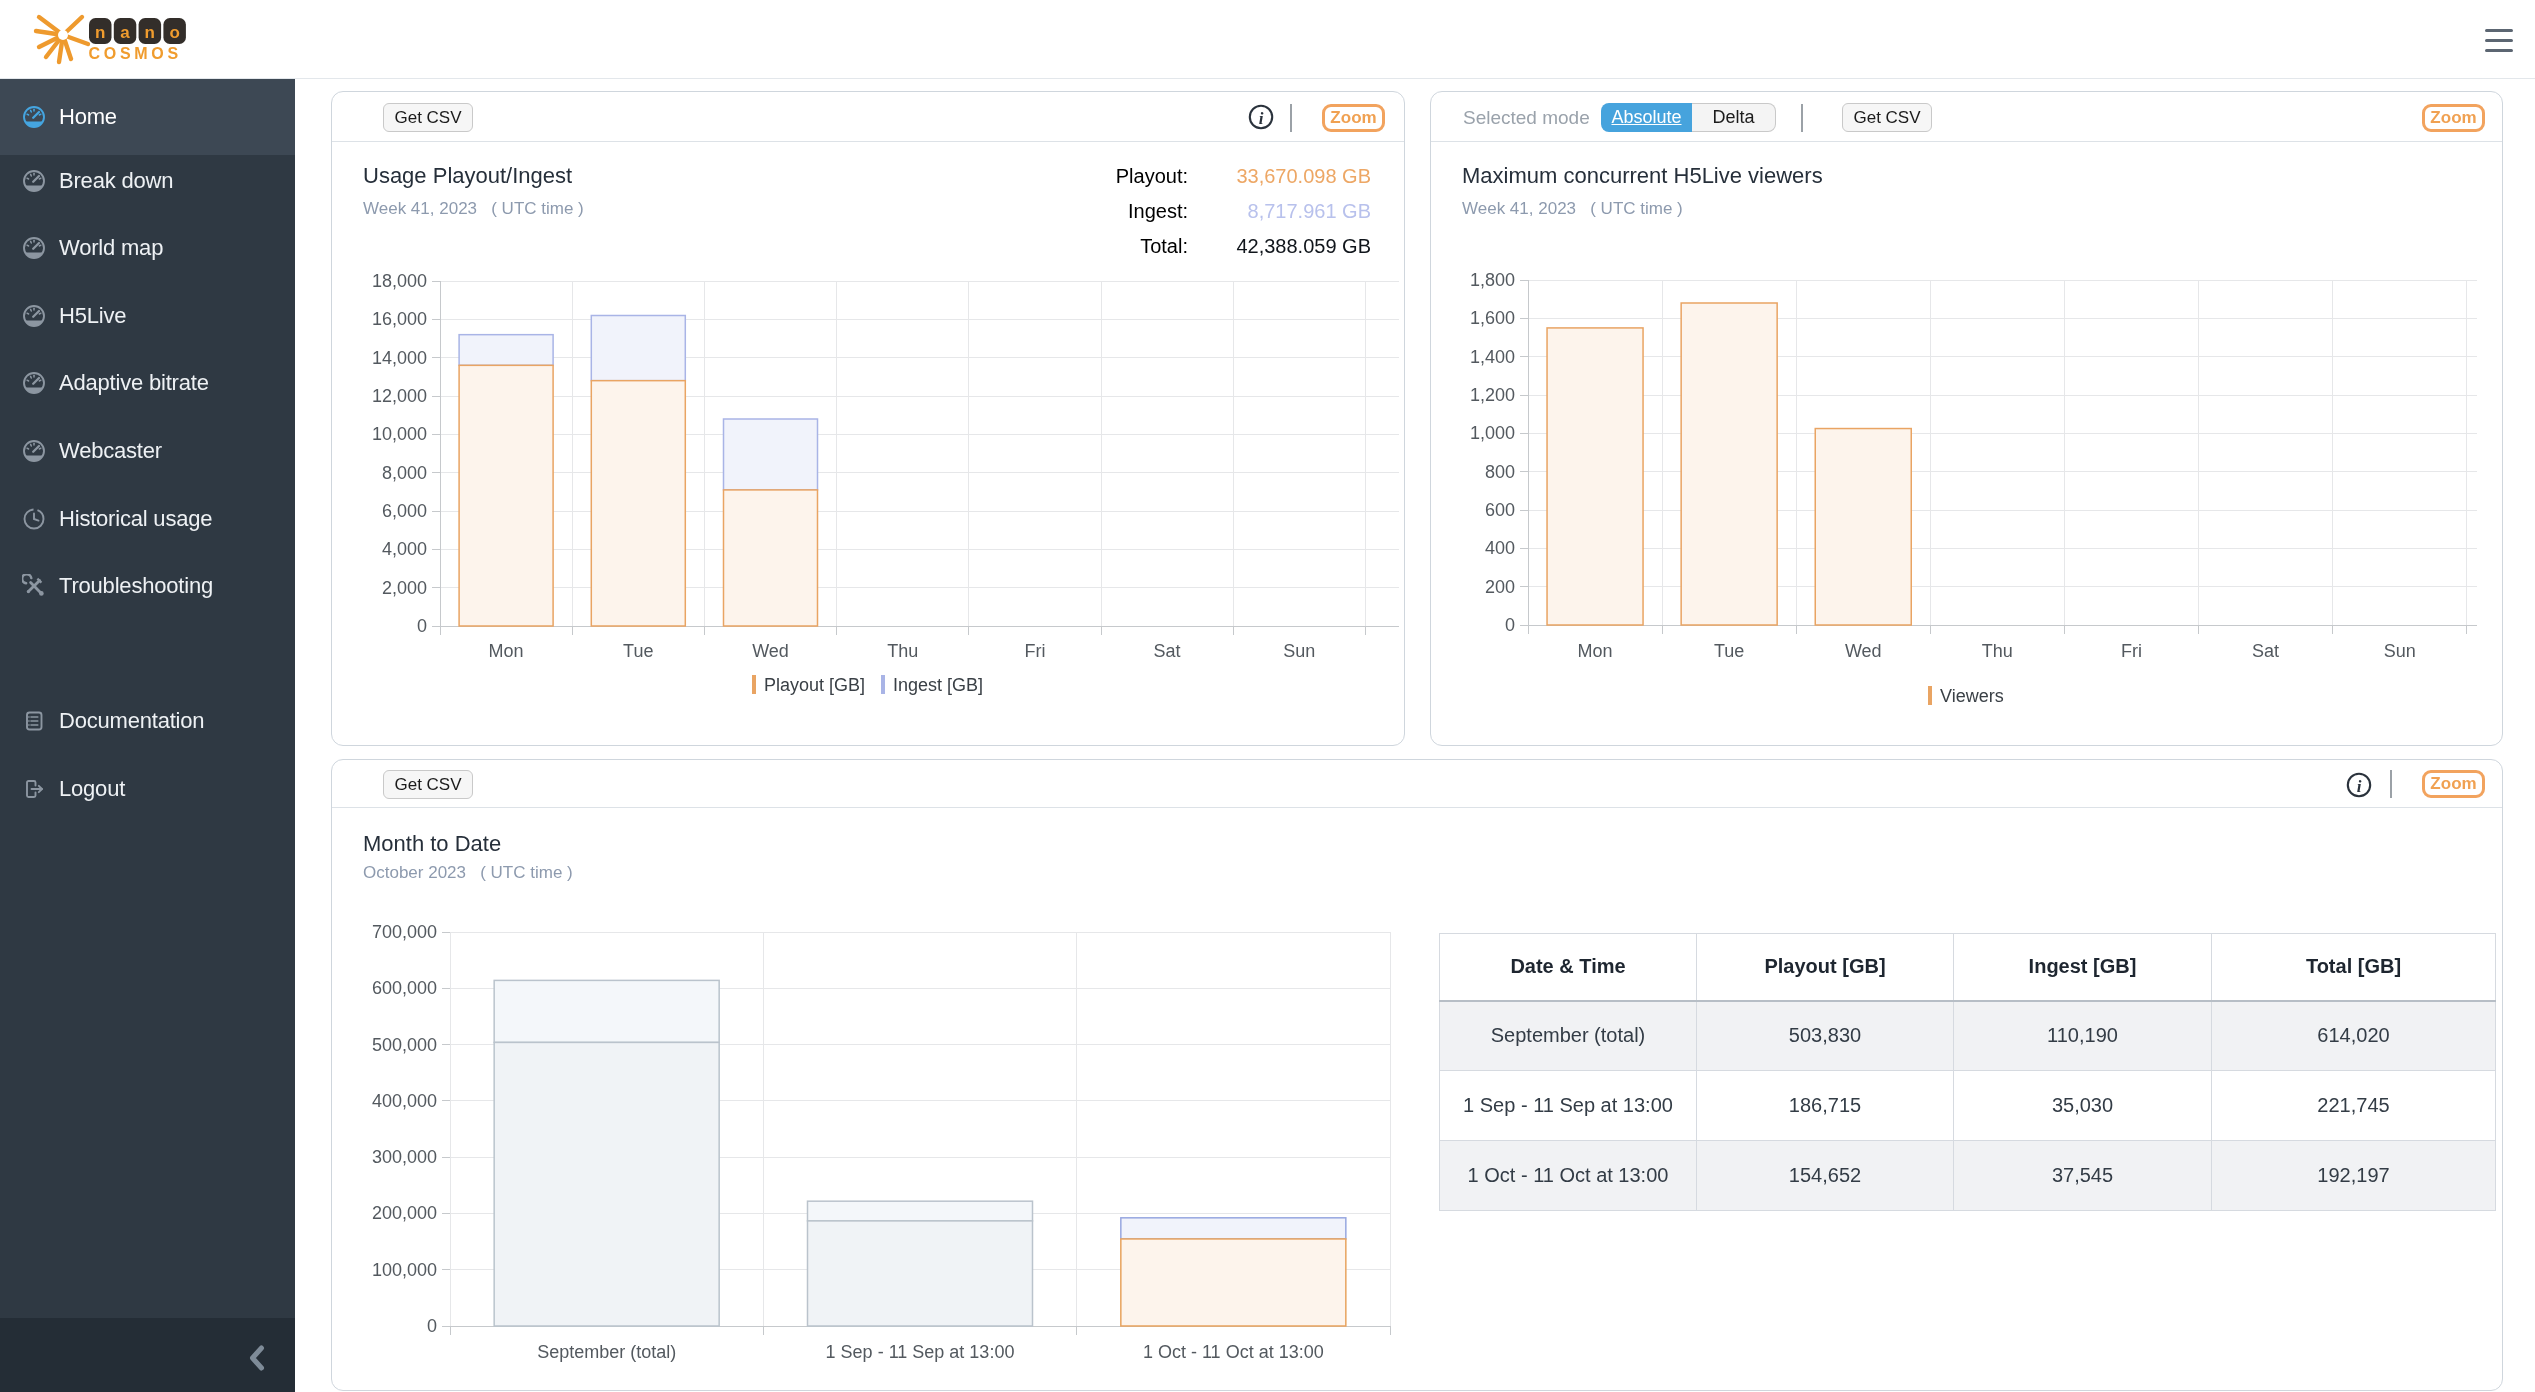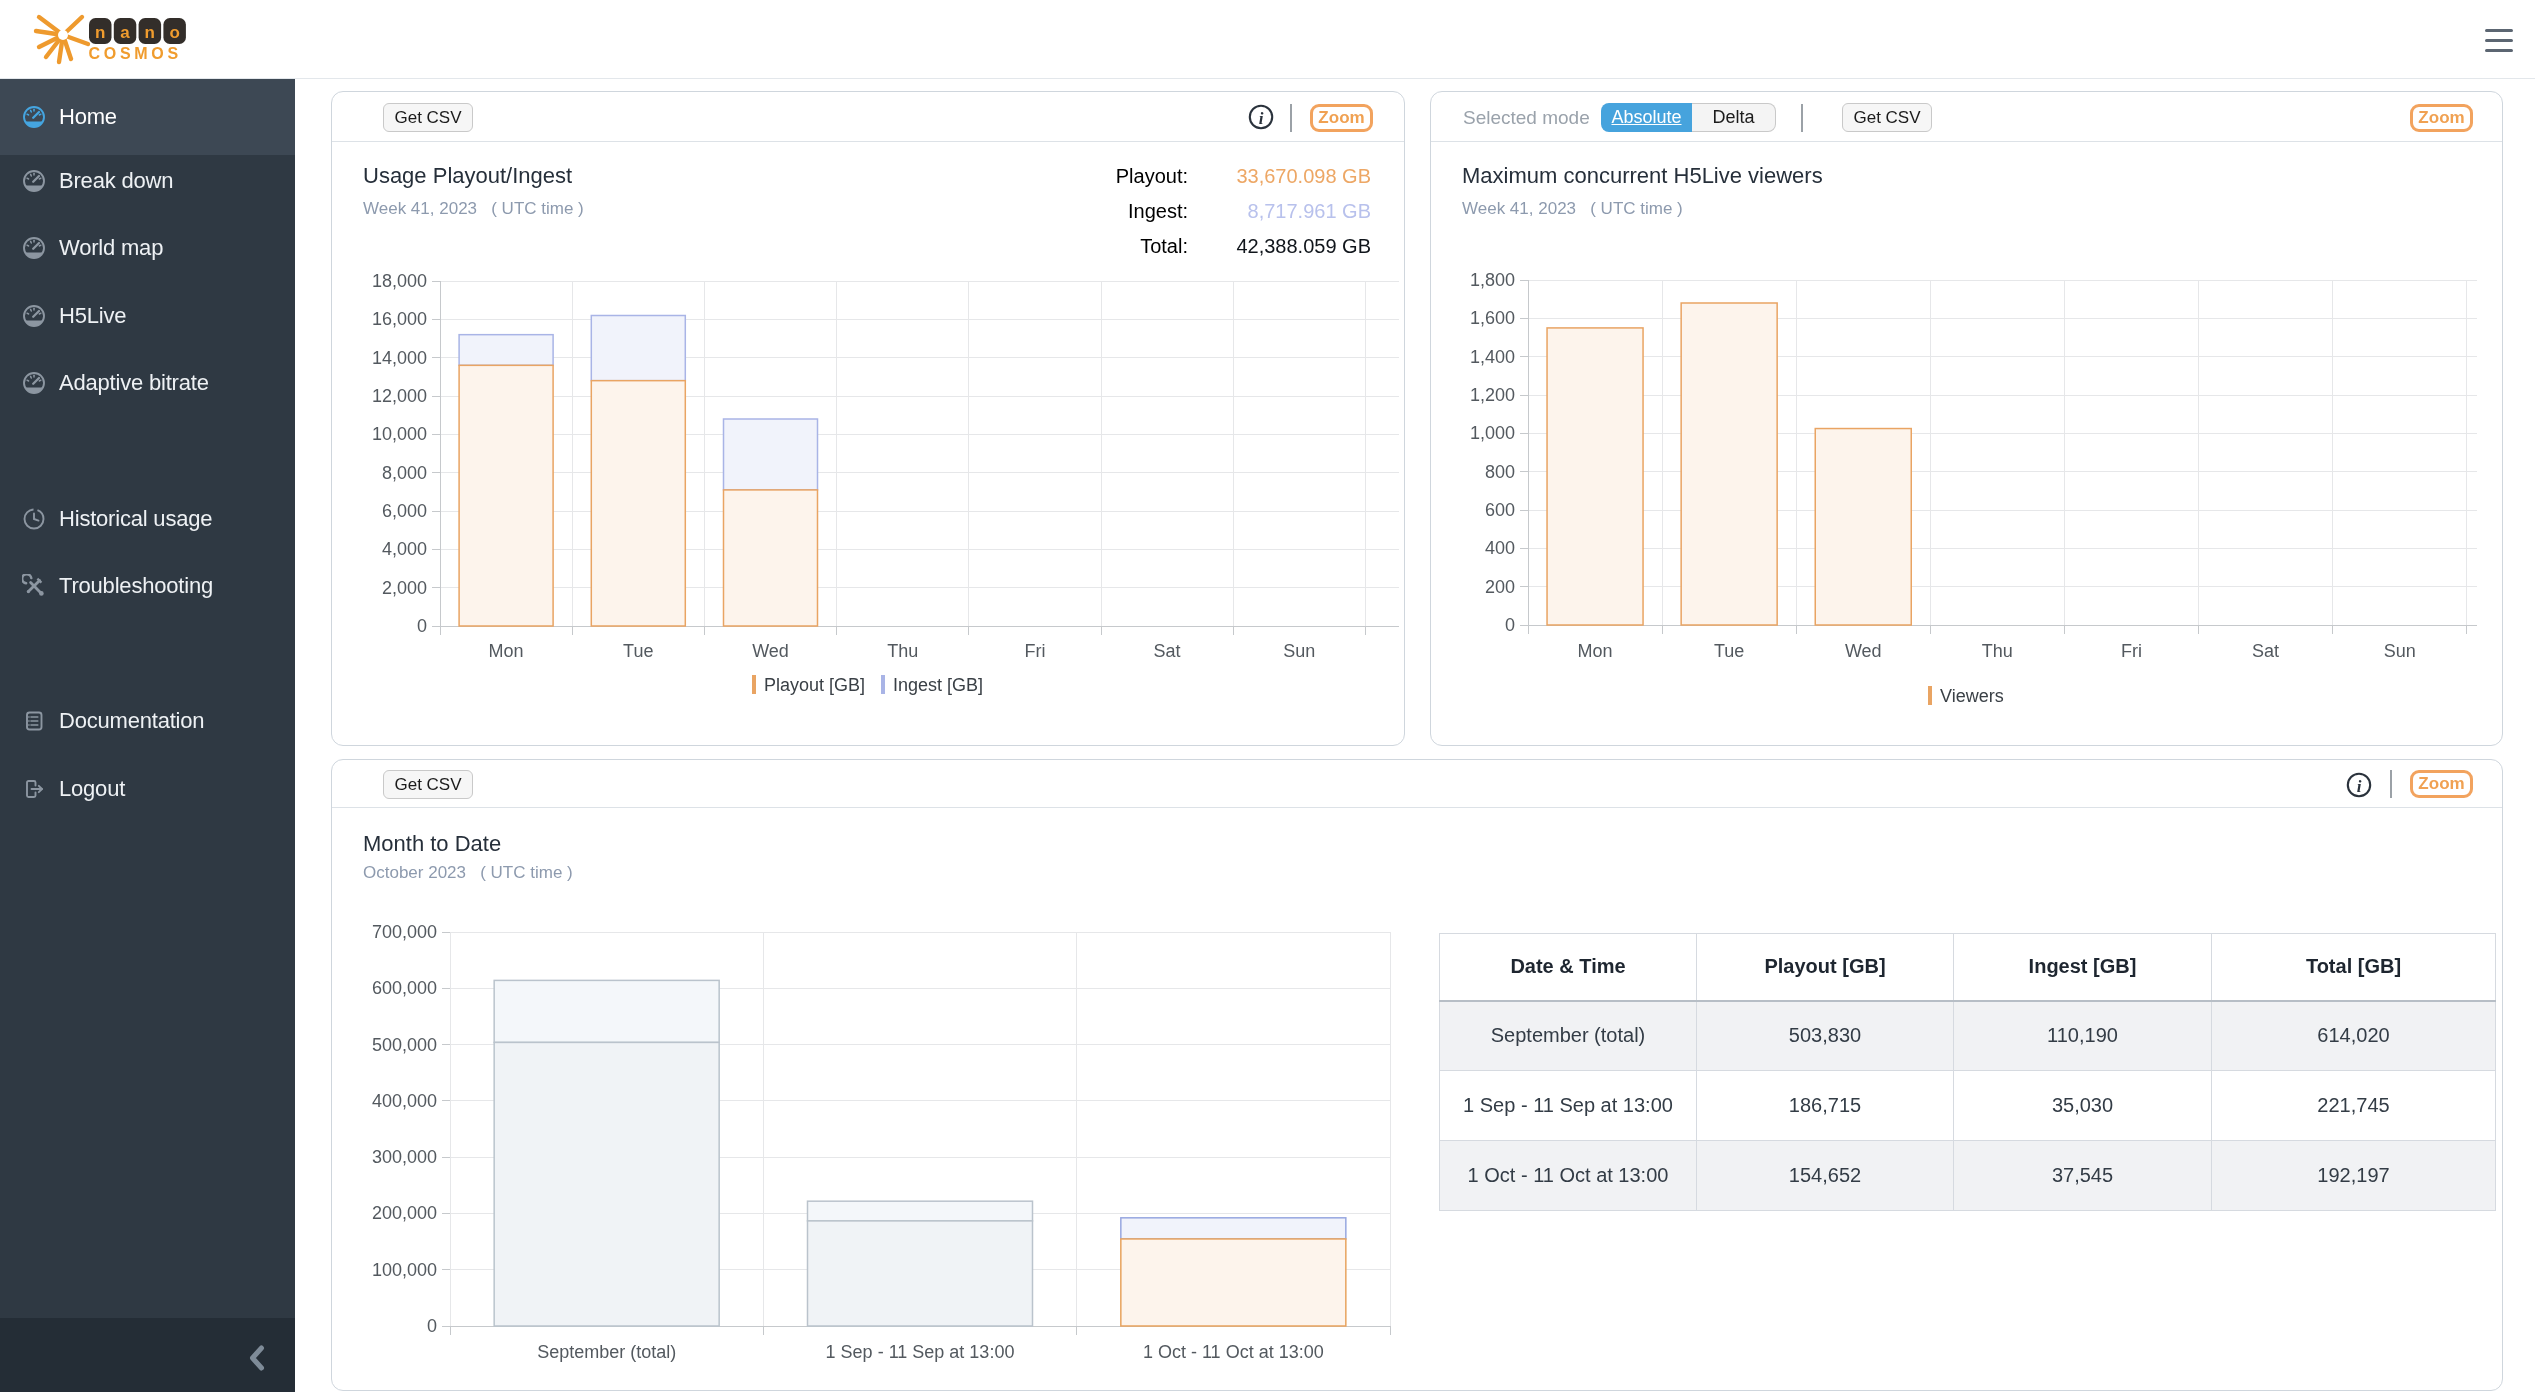--- a/index.html
+++ b/index.html
@@ -11,21 +11,21 @@
   .burger div { height:3px; background:#5c6672; border-radius:1.5px; margin-bottom:7px; }
   .sidebar { position:absolute; left:0; top:79px; width:295px; height:1313px; background:#2f3943; z-index:6; }
   .sitem { position:absolute; left:0; width:295px; display:flex; align-items:center; color:#eef1f4; font-size:22px; letter-spacing:-0.2px; }
   .sitem .ic { position:absolute; left:22px; width:24px; height:24px; }
   .sitem .lbl { position:absolute; left:59px; }
   .sactive { background:#3d4854; color:#fff; }
   .sfooter { position:absolute; left:0; bottom:0; width:295px; height:74px; background:#242d36; }
   .card { position:absolute; background:#fff; border:1px solid #cfd6dd; border-radius:12px; z-index:1; }
   .chead { position:absolute; left:0; top:0; right:0; height:50px; border-bottom:1px solid #dde2e7; }
   .btn { position:absolute; height:29px; background:#f6f6f6; border:1px solid #c9c9c9; border-radius:6px; font-size:17px; color:#1b1b1b; display:flex; align-items:center; justify-content:center; z-index:2;margin-left:20px; }
-  .zoombtn { position:absolute; height:28px; width:63px; border:3px solid #f2a35e; border-radius:9px; color:#f0a152; font-weight:bold; font-size:17px; display:flex; align-items:center; justify-content:center; background:#fff; z-index:2; }
+  .zoombtn { position:absolute; height:28px; width:63px; border:3px solid #f2a35e; border-radius:9px; color:#f0a152; font-weight:bold; font-size:17px; display:flex; align-items:center; justify-content:center; background:#fff; z-index:2;margin-left:12px; }
   .vsep { position:absolute; width:2px; background:#9ba1a7; z-index:2; }
   .title { position:absolute; font-size:22px; color:#262f3a; z-index:2; white-space:nowrap; }
   .subtitle { position:absolute; font-size:17px; color:#8d9aae; z-index:2; white-space:nowrap; }
   .selmode { position:absolute; font-size:19px; color:#9aa2ab; z-index:2; }
   .toggle { position:absolute; display:flex; height:29px; font-size:18px; z-index:2; }
   .toggle .on { background:#46a3dd; color:#fff; width:91px; display:flex; align-items:center; justify-content:center; border-radius:8px 0 0 8px;text-decoration:underline; }
   .toggle .off { background:#f4f4f4; color:#1c1c1c; width:84px; display:flex; align-items:center; justify-content:center; border:1px solid #c9c9c9; border-left:none; border-radius:0 8px 8px 0; }
   .stats { position:absolute; font-size:20px; z-index:2; }
   .stats div { height:35px; display:flex; align-items:center; justify-content:flex-end; }
   .stats .val { display:inline-block; width:183px; text-align:right; }
@@ -143,20 +143,36 @@
         <path d="M3.2 16.5 A10 10 0 0 0 20.8 16.5 Z" fill="#8c96a1"></path>
         <line x1="11.2" y1="12.8" x2="17" y2="7" stroke="#8c96a1" stroke-width="2.3" stroke-linecap="round"></line>
         <g stroke="#8c96a1" stroke-width="1.5" stroke-linecap="round">
           <line x1="5" y1="9.2" x2="6.6" y2="10"></line>
           <line x1="8.6" y1="5.4" x2="9.3" y2="7"></line>
           <line x1="12" y1="4.3" x2="12" y2="6.1"></line>
           <line x1="18.9" y1="9.2" x2="17.3" y2="10"></line>
         </g>
       </svg>
       <span class="lbl">Adaptive bitrate</span>
+    </div>
+<div class="sitem" style="top:337.9px; height:68px;">
+      <svg class="ic" viewBox="0 0 24 24">
+        <g stroke="#8c96a1" fill="none" stroke-width="1.9">
+          <circle cx="12" cy="12" r="10"></circle>
+        </g>
+        <path d="M3.2 16.5 A10 10 0 0 0 20.8 16.5 Z" fill="#8c96a1"></path>
+        <line x1="11.2" y1="12.8" x2="17" y2="7" stroke="#8c96a1" stroke-width="2.3" stroke-linecap="round"></line>
+        <g stroke="#8c96a1" stroke-width="1.5" stroke-linecap="round">
+          <line x1="5" y1="9.2" x2="6.6" y2="10"></line>
+          <line x1="8.6" y1="5.4" x2="9.3" y2="7"></line>
+          <line x1="12" y1="4.3" x2="12" y2="6.1"></line>
+          <line x1="18.9" y1="9.2" x2="17.3" y2="10"></line>
+        </g>
+      </svg>
+      <span class="lbl">Webcaster</span>
     </div>
 <div class="sitem" style="top:405.5px; height:68px;">
       <svg class="ic" viewBox="0 0 24 24">
         <circle cx="12" cy="12" r="9.5" stroke="#8c96a1" fill="none" stroke-width="1.9" stroke-dasharray="44 4"></circle>
         <path d="M12 6.5 V12 L16.5 13.6" stroke="#8c96a1" fill="none" stroke-width="1.9" stroke-linecap="round"></path>
       </svg>
       <span class="lbl">Historical usage</span>
     </div>
 <div class="sitem" style="top:473.1px; height:68px;">
       <svg class="ic" viewBox="0 0 24 24">

